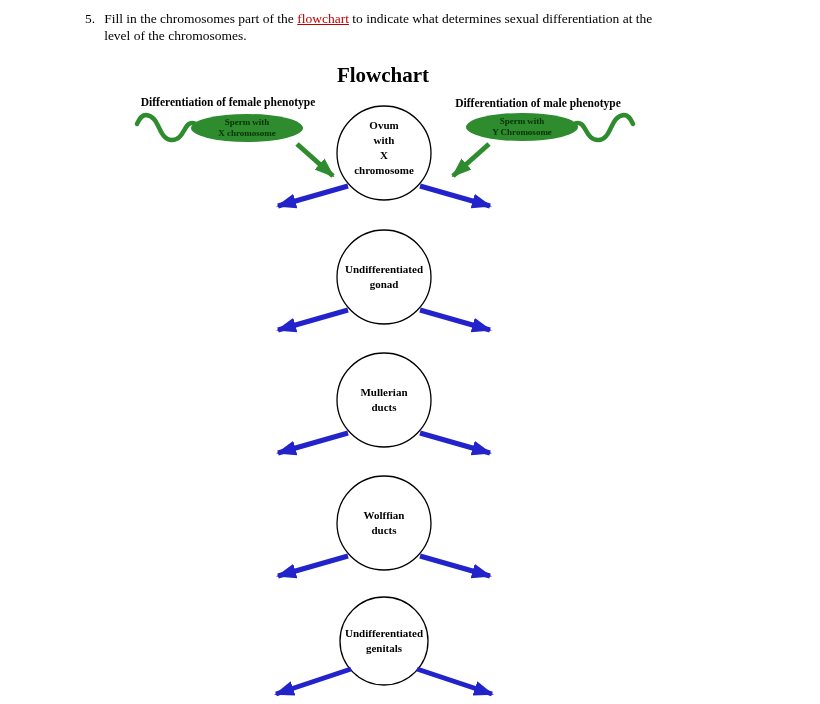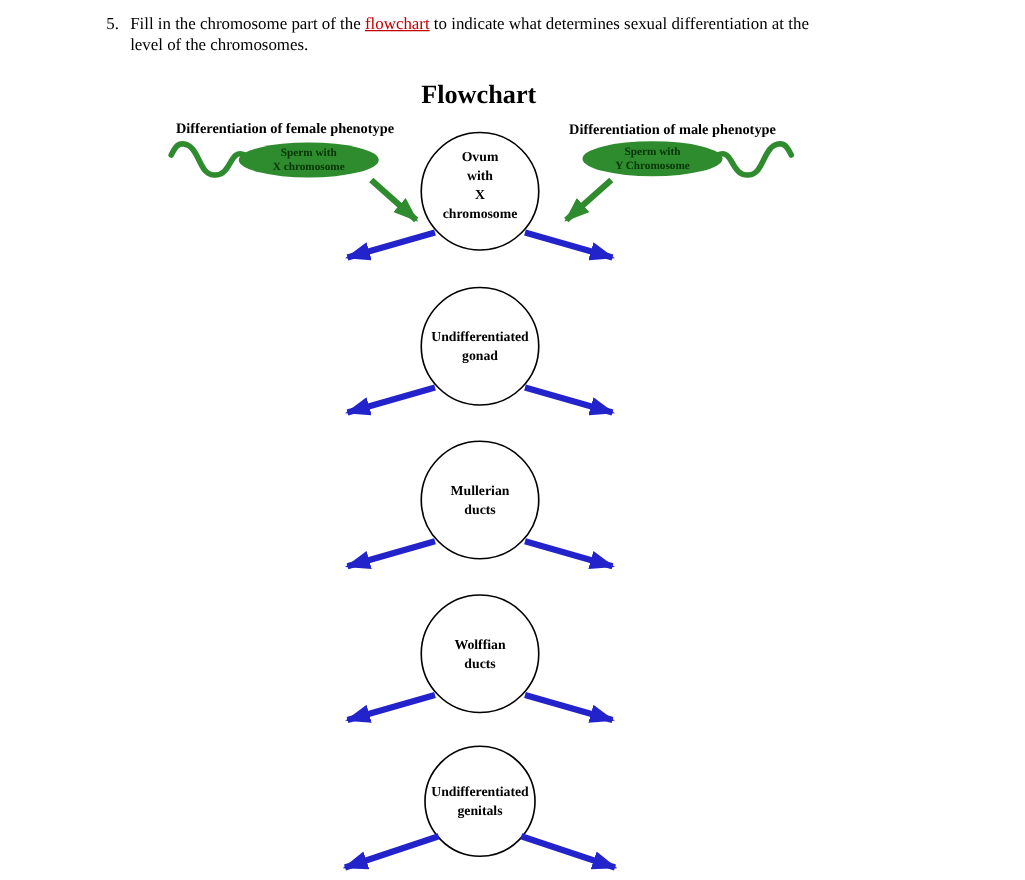--- a/index.html
+++ b/index.html
@@ -72,21 +72,21 @@
     fill: var(--ink, #000);
   }
   .blue-fill  { fill: var(--arrow_blue, #2323cc); }
   .green-fill { fill: var(--diagram_green, #2e8b2e); }
 </style>
 </head>
 <body>
 
 <div class="question">
   <span class="qnum">5.</span>
-  <div class="qtext"><span>Fill in the chromosome part of the </span><a class="link">flowchart</a><span> to indicate what determines sexual differentiation at the level of the chromosomes.</span></div>
+  <div class="qtext"><span>Fill in the chromosomes part of the </span><a class="link">flowchart</a><span> to indicate what determines sexual differentiation at the level of the chromosomes.</span></div>
 </div>
 
 <h1 class="title">Flowchart</h1>
 
 <svg class="diagram" width="820" height="704" viewBox="0 0 820 704">
   <defs>
     <marker id="arrowhead-blue" viewBox="0 0 4 3" refX="3.6" refY="1.5" markerWidth="4" markerHeight="3" orient="auto">
       <path d="M0,0 L4,1.5 L0,3 Z" class="blue-fill"></path>
     </marker>
     <marker id="arrowhead-green" viewBox="0 0 4 3" refX="3.6" refY="1.5" markerWidth="4" markerHeight="3" orient="auto">

